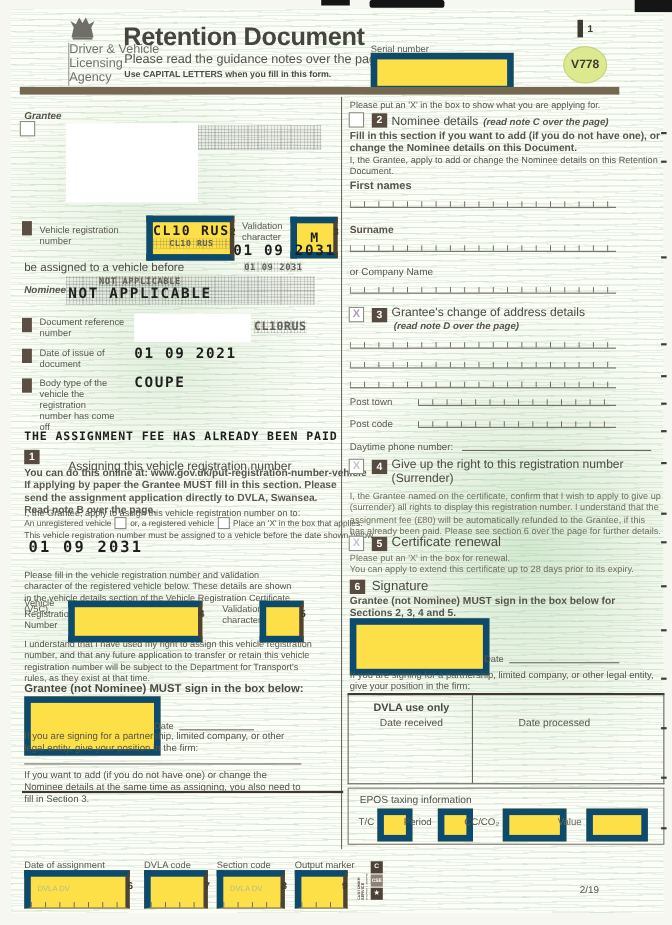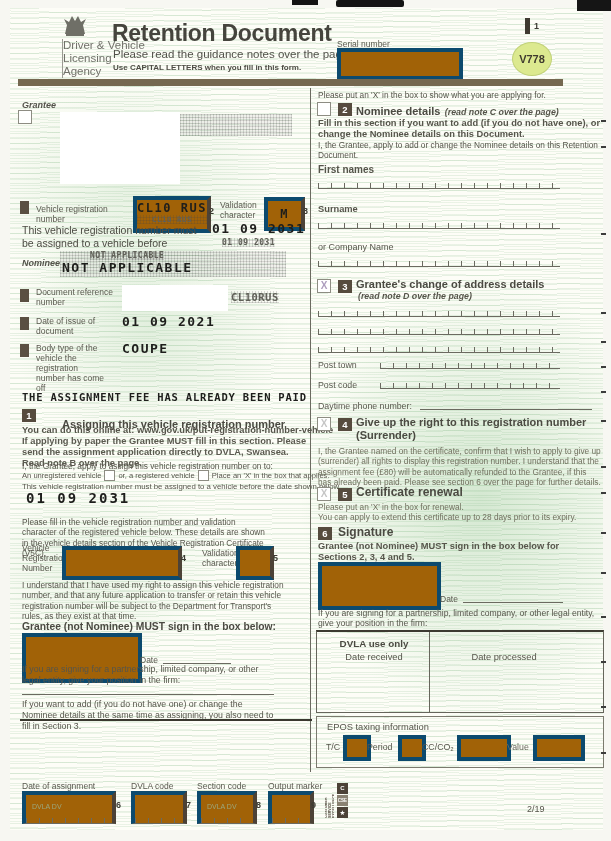--- a/index.html
+++ b/index.html
@@ -26,28 +26,28 @@
        background:repeating-linear-gradient(0deg,rgba(70,70,70,.20) 0 1px,transparent 1px 3px),
                   repeating-linear-gradient(90deg,rgba(70,70,70,.20) 0 1px,transparent 1px 3px);}
   .pixel{background:repeating-linear-gradient(0deg,rgba(70,70,70,.22) 0 1px,rgba(200,200,200,.25) 1px 3px),
                     repeating-linear-gradient(90deg,rgba(70,70,70,.22) 0 1px,transparent 1px 3px);}
   .badge{background:#564b3e;color:#fff;font-weight:bold;font-size:9.5px;width:14px;height:13px;
          text-align:center;line-height:13px;}
   .chk{background:#fff;border:1px solid #8d8c82;width:12px;height:12px;text-align:center;
        font-size:10px;font-weight:bold;line-height:12px;}
   .x3{color:rgba(152,132,172,.80);}
   .x45{color:rgba(150,150,150,.55);}
-  .fbox{background:#a16207;border:4px solid #0c4a6e;}
+  .fbox{background:#fde047;border:6px solid #0c4a6e;}
   .dr{border-right:4px solid #4c4237;}
   .fmark{width:9px;height:13px;background:#5a4f42;}
   .comb{height:12px;border-bottom:1px solid #6b6a60;
         background-image:linear-gradient(to right,#6b6a60 1px,transparent 1px);
         background-size:13px 5px;background-repeat:repeat-x;background-position:0 100%;}
   .uline{border-bottom:1px solid #6b6a60;}
-  .sect{font-weight:bold;color:#4b4a42;}
+  .sect{font-weight:normal;color:#4b4a42;}
   .faded{color:#71705f;}
   .num{font-weight:bold;font-size:9px;color:#3c3b33;}
   .dash{width:5px;height:2px;background:#3c3c3c;}
 </style>
 </head>
 <body>
 
 <div class="page">
   <div class="form-bg"></div>
 
@@ -85,21 +85,20 @@
   <div class="a lbl" style="left:36px;top:204px;width:96px;">Vehicle registration number</div>
   <div class="a fbox dr" style="left:133px;top:196px;width:70px;height:29px;text-align:center;">
     <div class="dot" style="font-size:12px;margin-top:1px;">CL10 RUS</div>
     <div class="ghost" style="font-size:7.5px;">CL10 RUS</div>
   </div>
   <div class="a num" style="left:209px;top:206px;">2</div>
   <div class="a lbl" style="left:220px;top:200px;width:44px;">Validation character</div>
   <div class="a fbox dr dot" style="left:264px;top:197px;width:33px;height:26px;font-size:12px;text-align:center;line-height:26px;">M</div>
   <div class="a num" style="left:303px;top:206px;">3</div>
 
-  <div class="a" style="left:22px;top:224px;font-size:10.5px;color:#4c4b43;">This vehicle registration number must</div>
   <div class="a" style="left:22px;top:237px;font-size:10.5px;color:#4c4b43;">be assigned to a vehicle before</div>
   <div class="a dot" style="left:212px;top:221px;font-size:13px;">01 09 2031</div>
   <div class="a ghost" style="left:222px;top:238px;font-size:8px;">01 09 2031</div>
 
   <div class="a bld it" style="left:22px;top:258px;font-size:9px;color:#54534b;">Nominee</div>
   <div class="a pixel" style="left:60px;top:251px;width:226px;height:26px;"></div>
   <div class="a ghost" style="left:90px;top:251px;font-size:8px;">NOT APPLICABLE</div>
   <div class="a dot" style="left:62px;top:260px;font-size:13px;">NOT APPLICABLE</div>
 
   <div class="a fmark" style="left:20px;top:289px;"></div>

